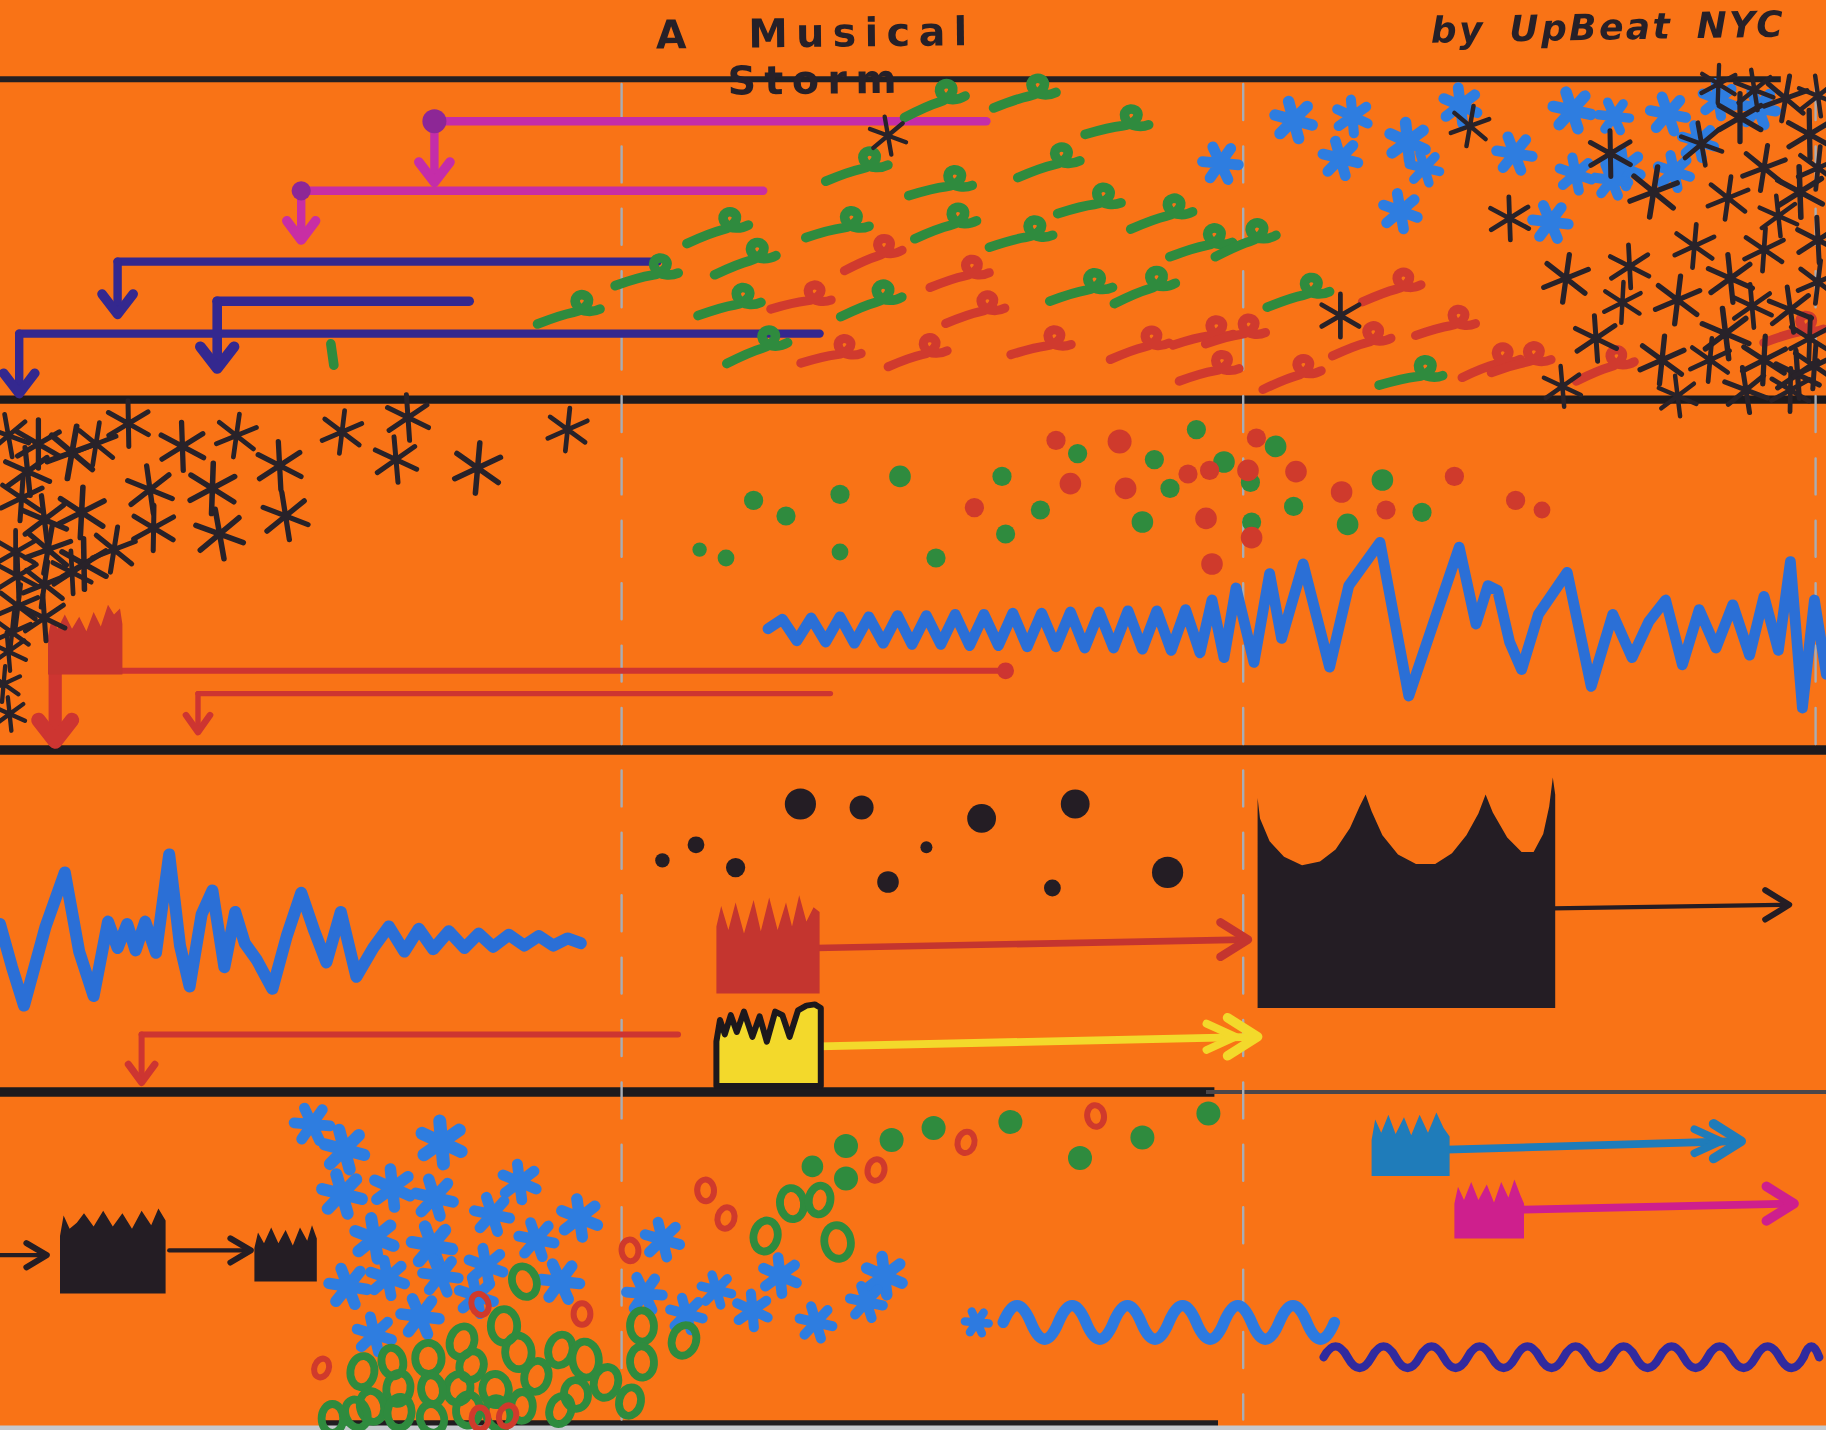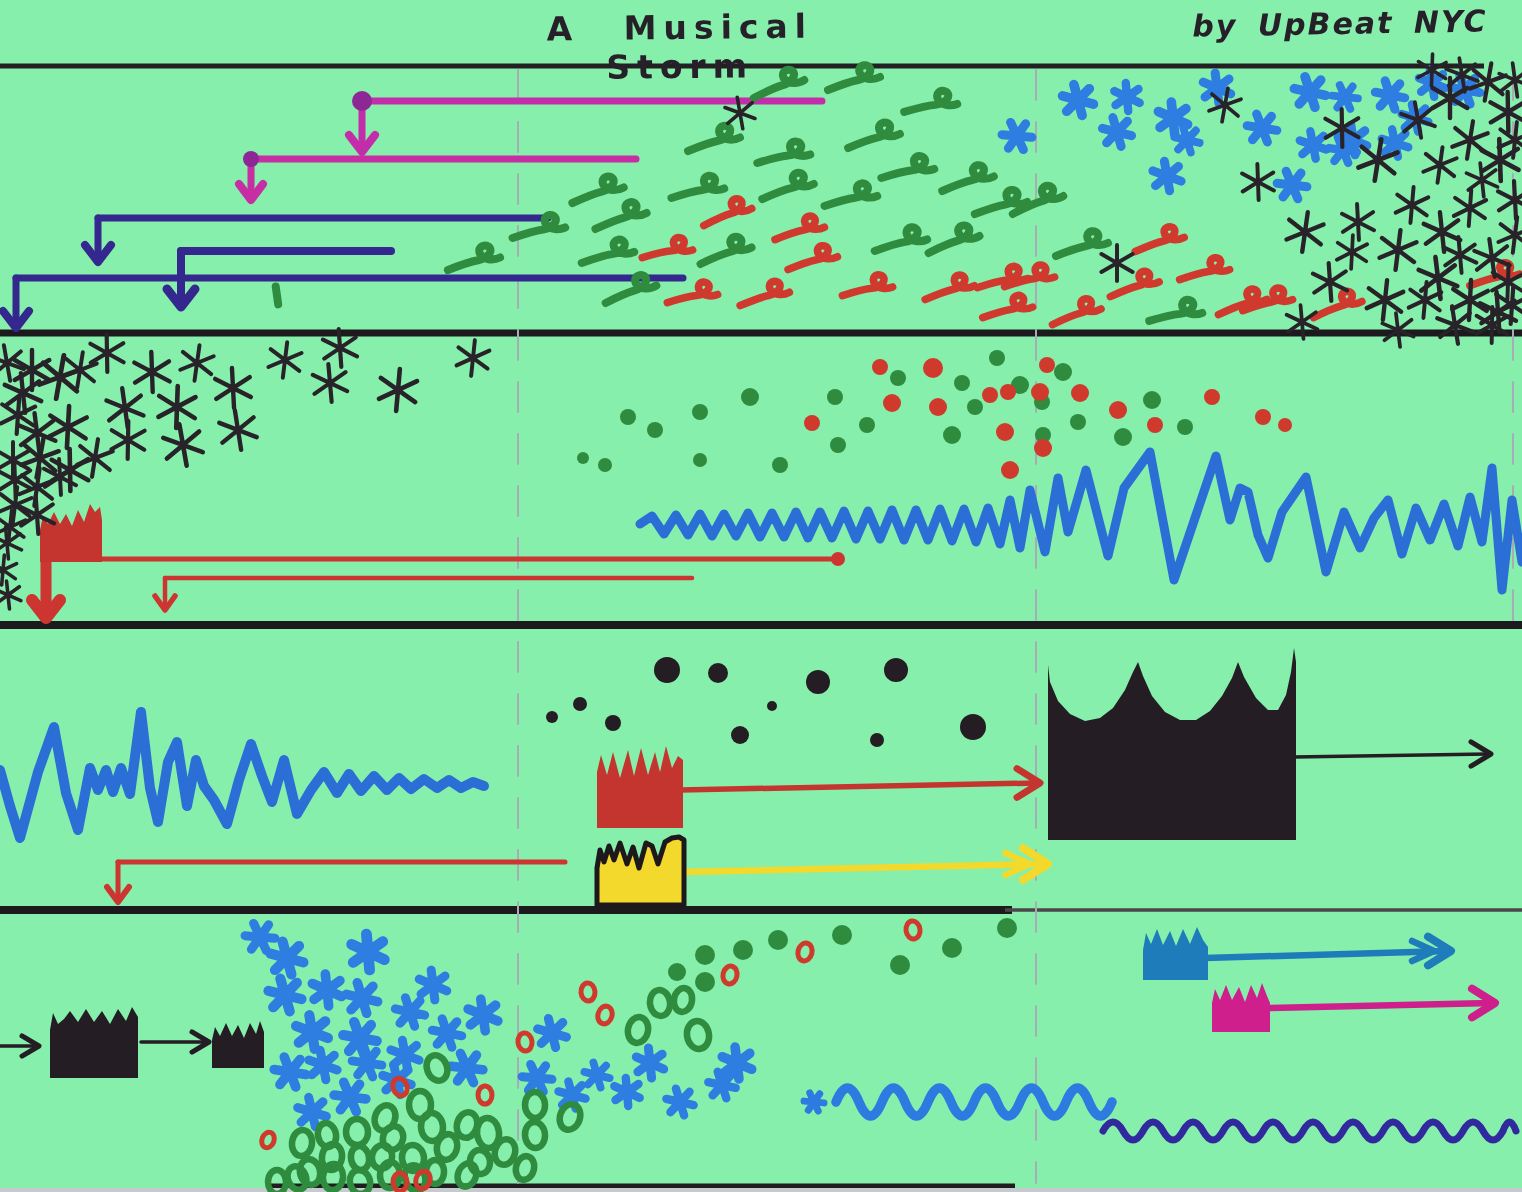--- a/index.html
+++ b/index.html
@@ -1,16 +1,16 @@
 <!DOCTYPE html>
 <html><head>
 <meta charset="utf-8">
 <style>
   html,body{margin:0;padding:0;background:#e8eaee;}
-  #sheet{position:relative;width:1522px;height:1192px;background:#86efac;overflow:hidden;
+  #sheet{position:relative;width:1522px;height:1192px;background:#f97316;overflow:hidden;
          font-family:"DejaVu Sans",sans-serif;}
   #score-svg{position:absolute;left:0;top:0;}
   .hand-title{position:absolute;top:8px;left:470px;width:420px;text-align:center;
 _    color:#262028;}
   .hand-title{font-size:33px;letter-spacing:7px;word-spacing:26px;color:#262028;
               transform:rotate(-0.6deg);font-weight:bold;}
   .hand-byline{position:absolute;top:6px;left:1165px;width:350px;text-align:center;
                font-size:30px;font-style:italic;font-weight:bold;letter-spacing:2px;
                word-spacing:8px;color:#262028;transform:rotate(-1deg);}
 </style>

